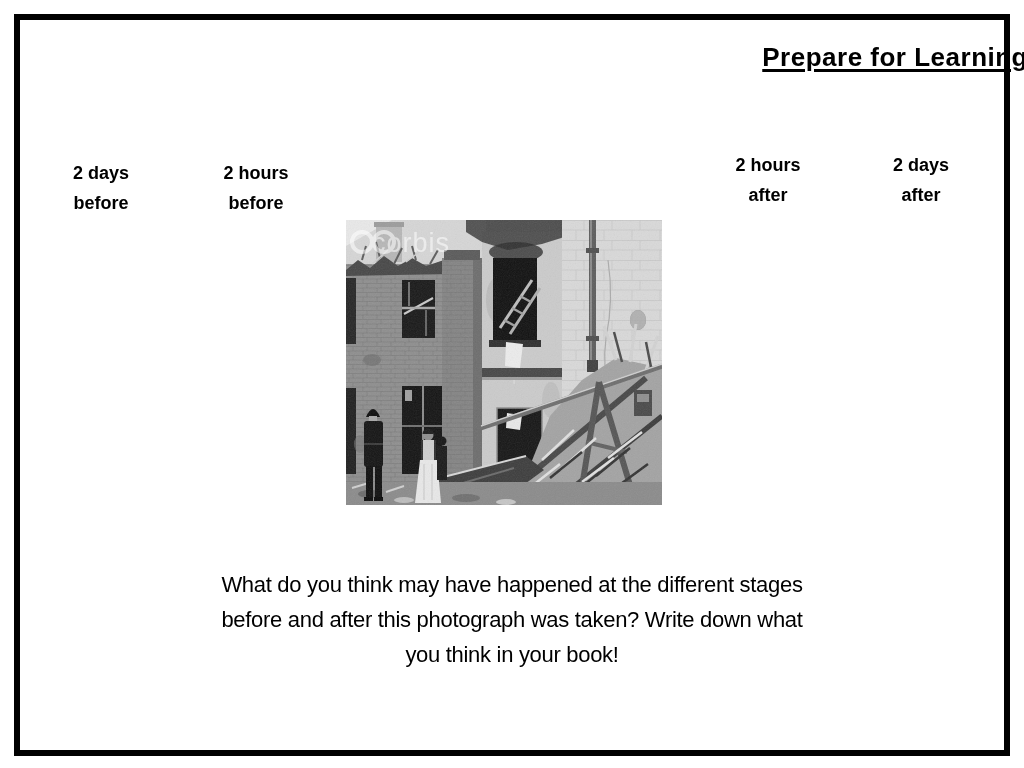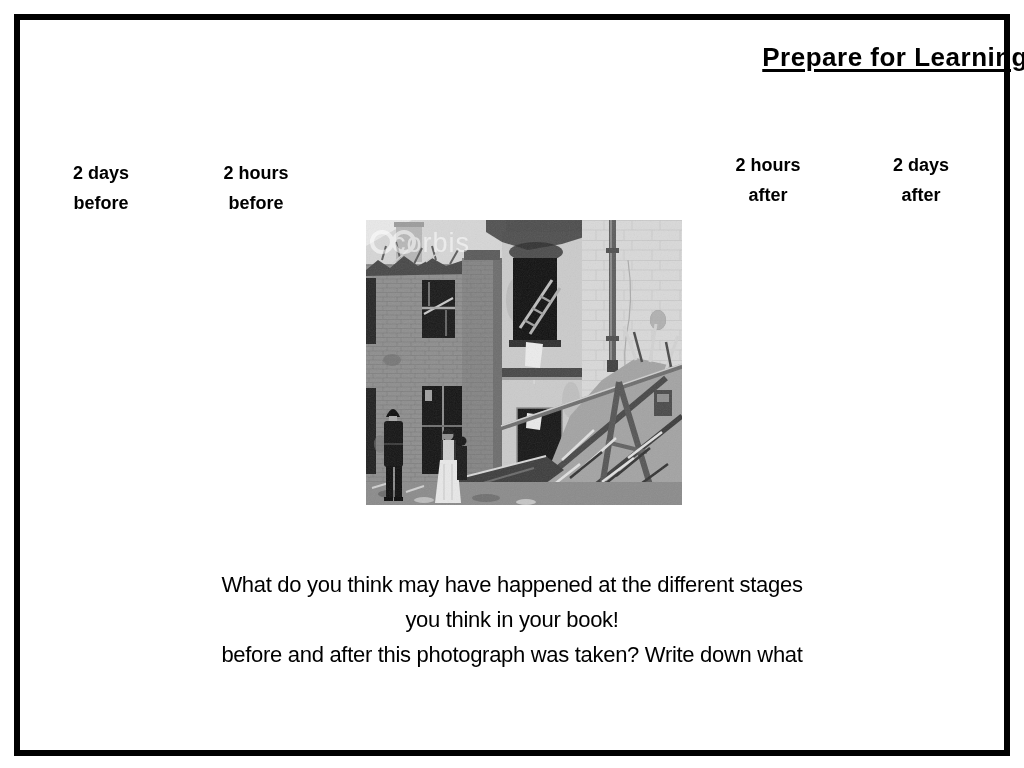--- a/index.html
+++ b/index.html
@@ -37,21 +37,21 @@
     line-height:30px;
     font-weight:bold;
     white-space:nowrap;
   }
   .lbl-days-before{left:101px;top:158px;}
   .lbl-hours-before{left:256px;top:158px;}
   .lbl-hours-after{left:768px;top:150px;}
   .lbl-days-after{left:921px;top:150px;}
   .photo{
     position:absolute;
-    left:366px;top:220px;
+    left:346px;top:220px;
     width:296px;height:285px;text-decoration:underline;
   }
   .photo svg{display:block;width:316px;height:285px;}
   .question{
     position:absolute;
     top:551px;left:0;width:100%;
     text-align:center;
     font-size:22px;
     line-height:35px;
     letter-spacing:-0.3px;
@@ -250,17 +250,17 @@
       <g opacity="0.55">
         <circle cx="16" cy="22" r="10" fill="none" stroke="#ffffff" stroke-width="4"></circle>
         <circle cx="38" cy="22" r="10" fill="none" stroke="#ffffff" stroke-width="4"></circle>
         <text x="26" y="32" font-size="27" fill="#ffffff" letter-spacing="1">corbis</text>
       </g>
     </svg>
   </div>
 
   <div class="question">
     <div>What do you think may have happened at the different stages</div>
+    <div>before and after this photograph was taken? Write down what</div>
     <div>you think in your book!</div>
-    <div>before and after this photograph was taken? Write down what</div>
   </div>
 
 </div>
 
 </body></html>

